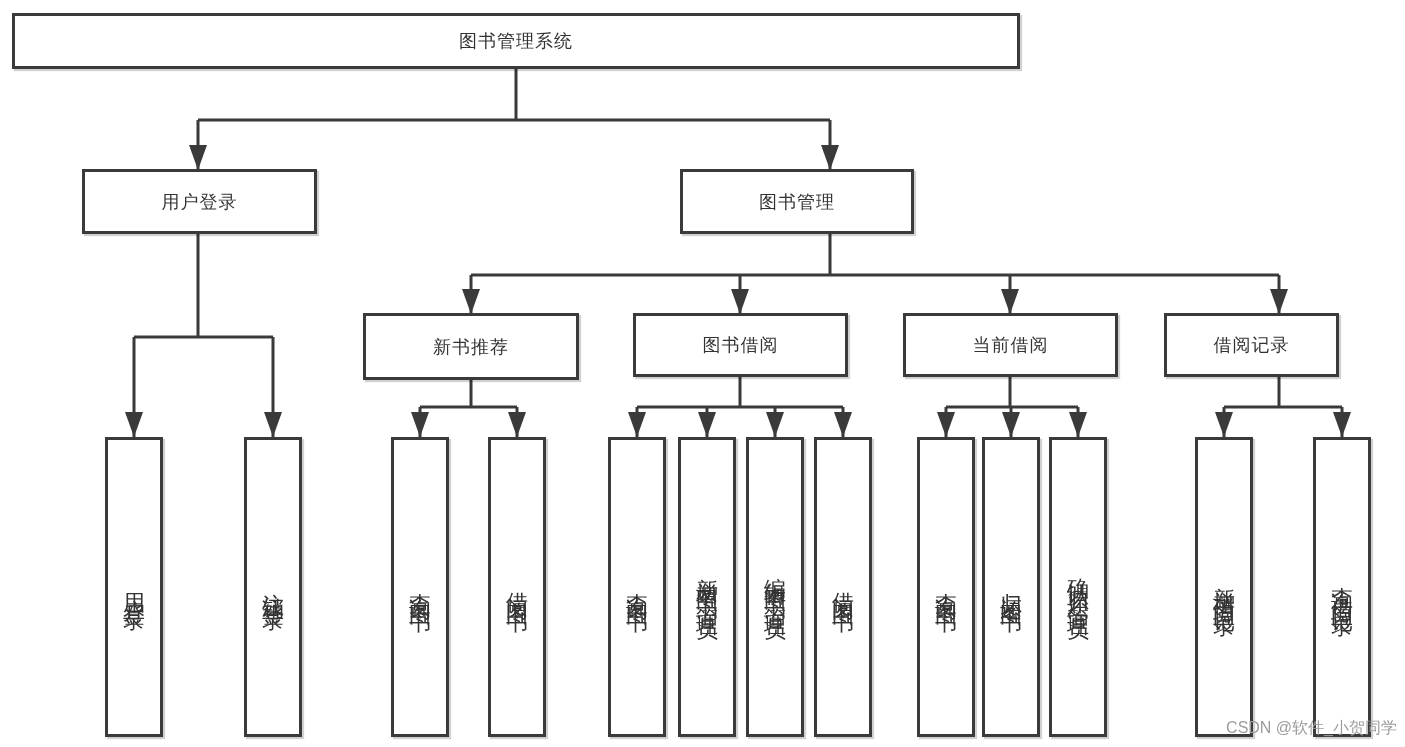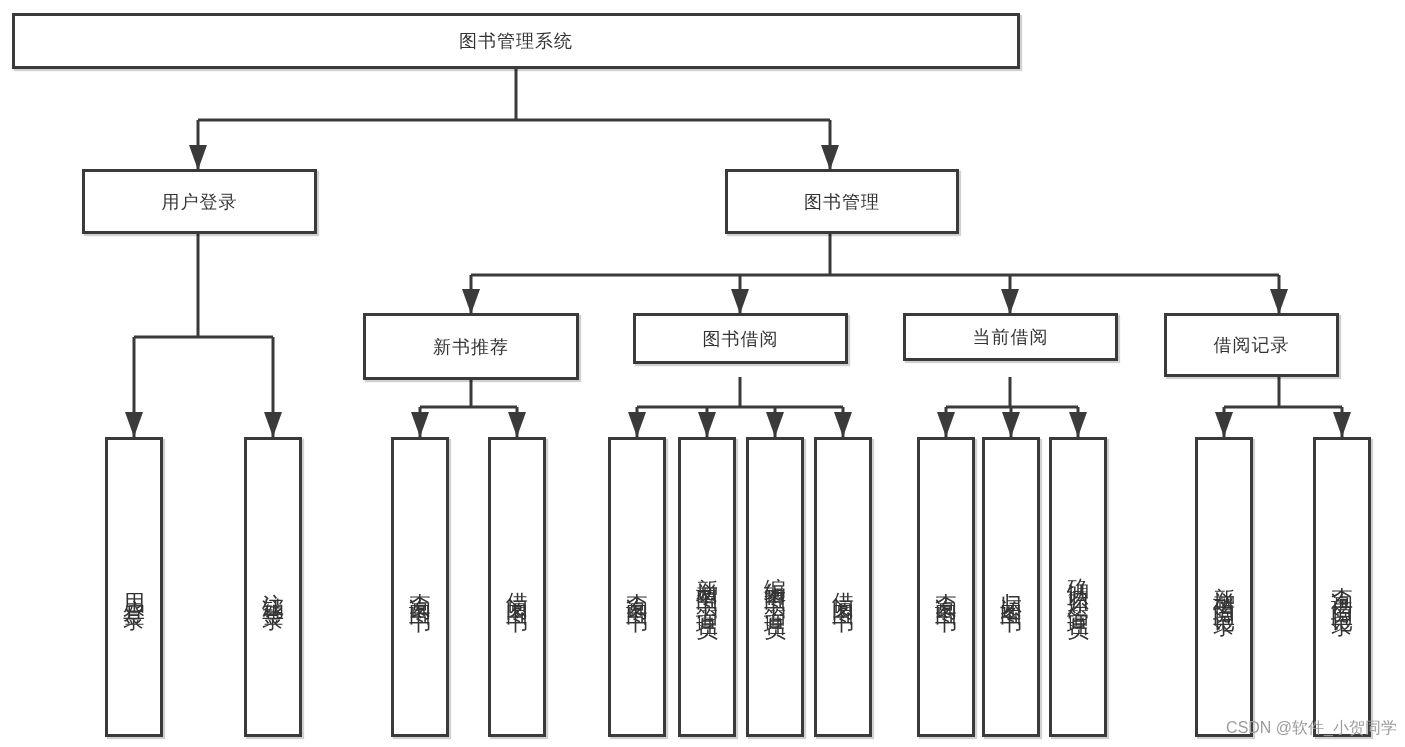--- a/index.html
+++ b/index.html
@@ -82,31 +82,31 @@
     <path class="arrow" d="M1342 437 l-9 -25 h18 z"></path>
   </svg>
 
   <div class="node h" style="left:12px;top:13px;width:1008px;height:56px">
     <span>图书管理系统</span>
   </div>
 
   <div class="node h" style="left:82px;top:169px;width:235px;height:65px">
     <span>用户登录</span>
   </div>
-  <div class="node h" style="left:725px;top:169px;width:234px;height:65px">
+  <div class="node h" style="left:680px;top:169px;width:234px;height:65px">
     <span>图书管理</span>
   </div>
 
   <div class="node h" style="left:363px;top:313px;width:216px;height:67px">
     <span>新书推荐</span>
   </div>
-  <div class="node h" style="left:633px;top:313px;width:215px;height:51px">
+  <div class="node h" style="left:633px;top:313px;width:215px;height:64px">
     <span>图书借阅</span>
   </div>
-  <div class="node h" style="left:903px;top:313px;width:215px;height:48px">
+  <div class="node h" style="left:903px;top:313px;width:215px;height:64px">
     <span>当前借阅</span>
   </div>
   <div class="node h" style="left:1164px;top:313px;width:175px;height:64px">
     <span>借阅记录</span>
   </div>
 
   <div class="node v" style="left:105px;top:437px;width:58px;height:300px">
     <span>用户登录</span>
   </div>
   <div class="node v" style="left:244px;top:437px;width:58px;height:300px">

